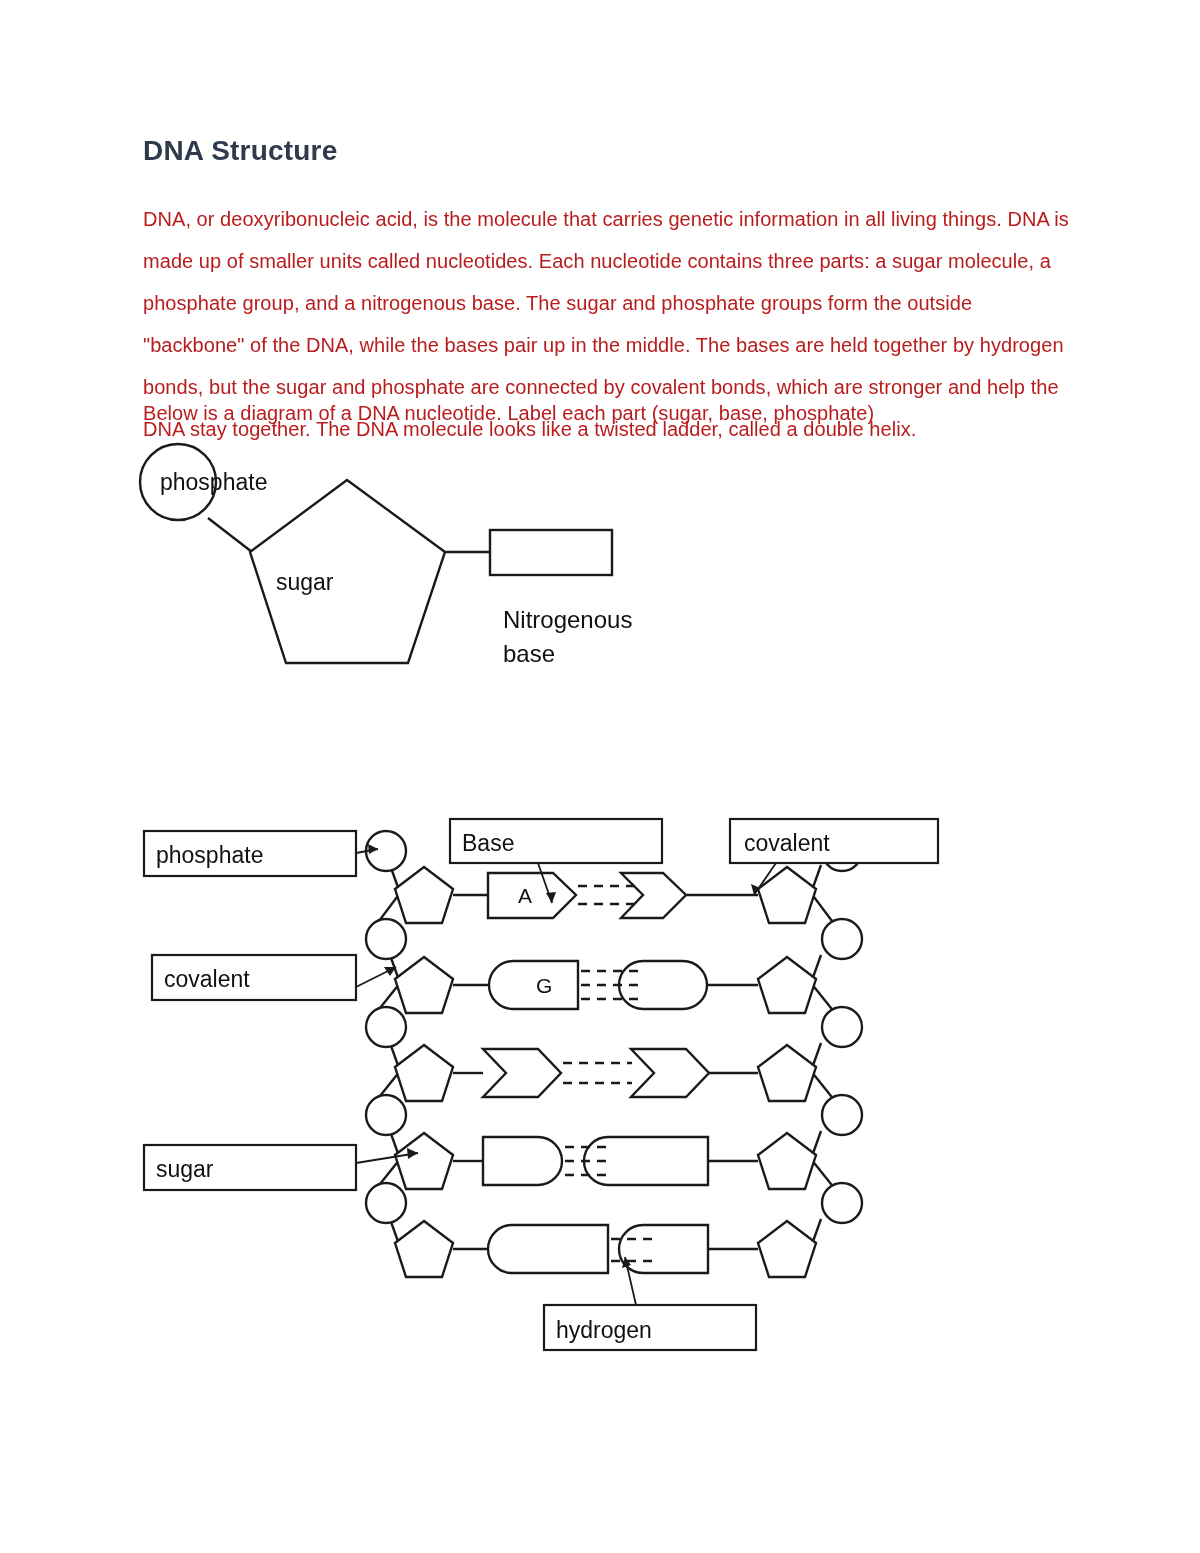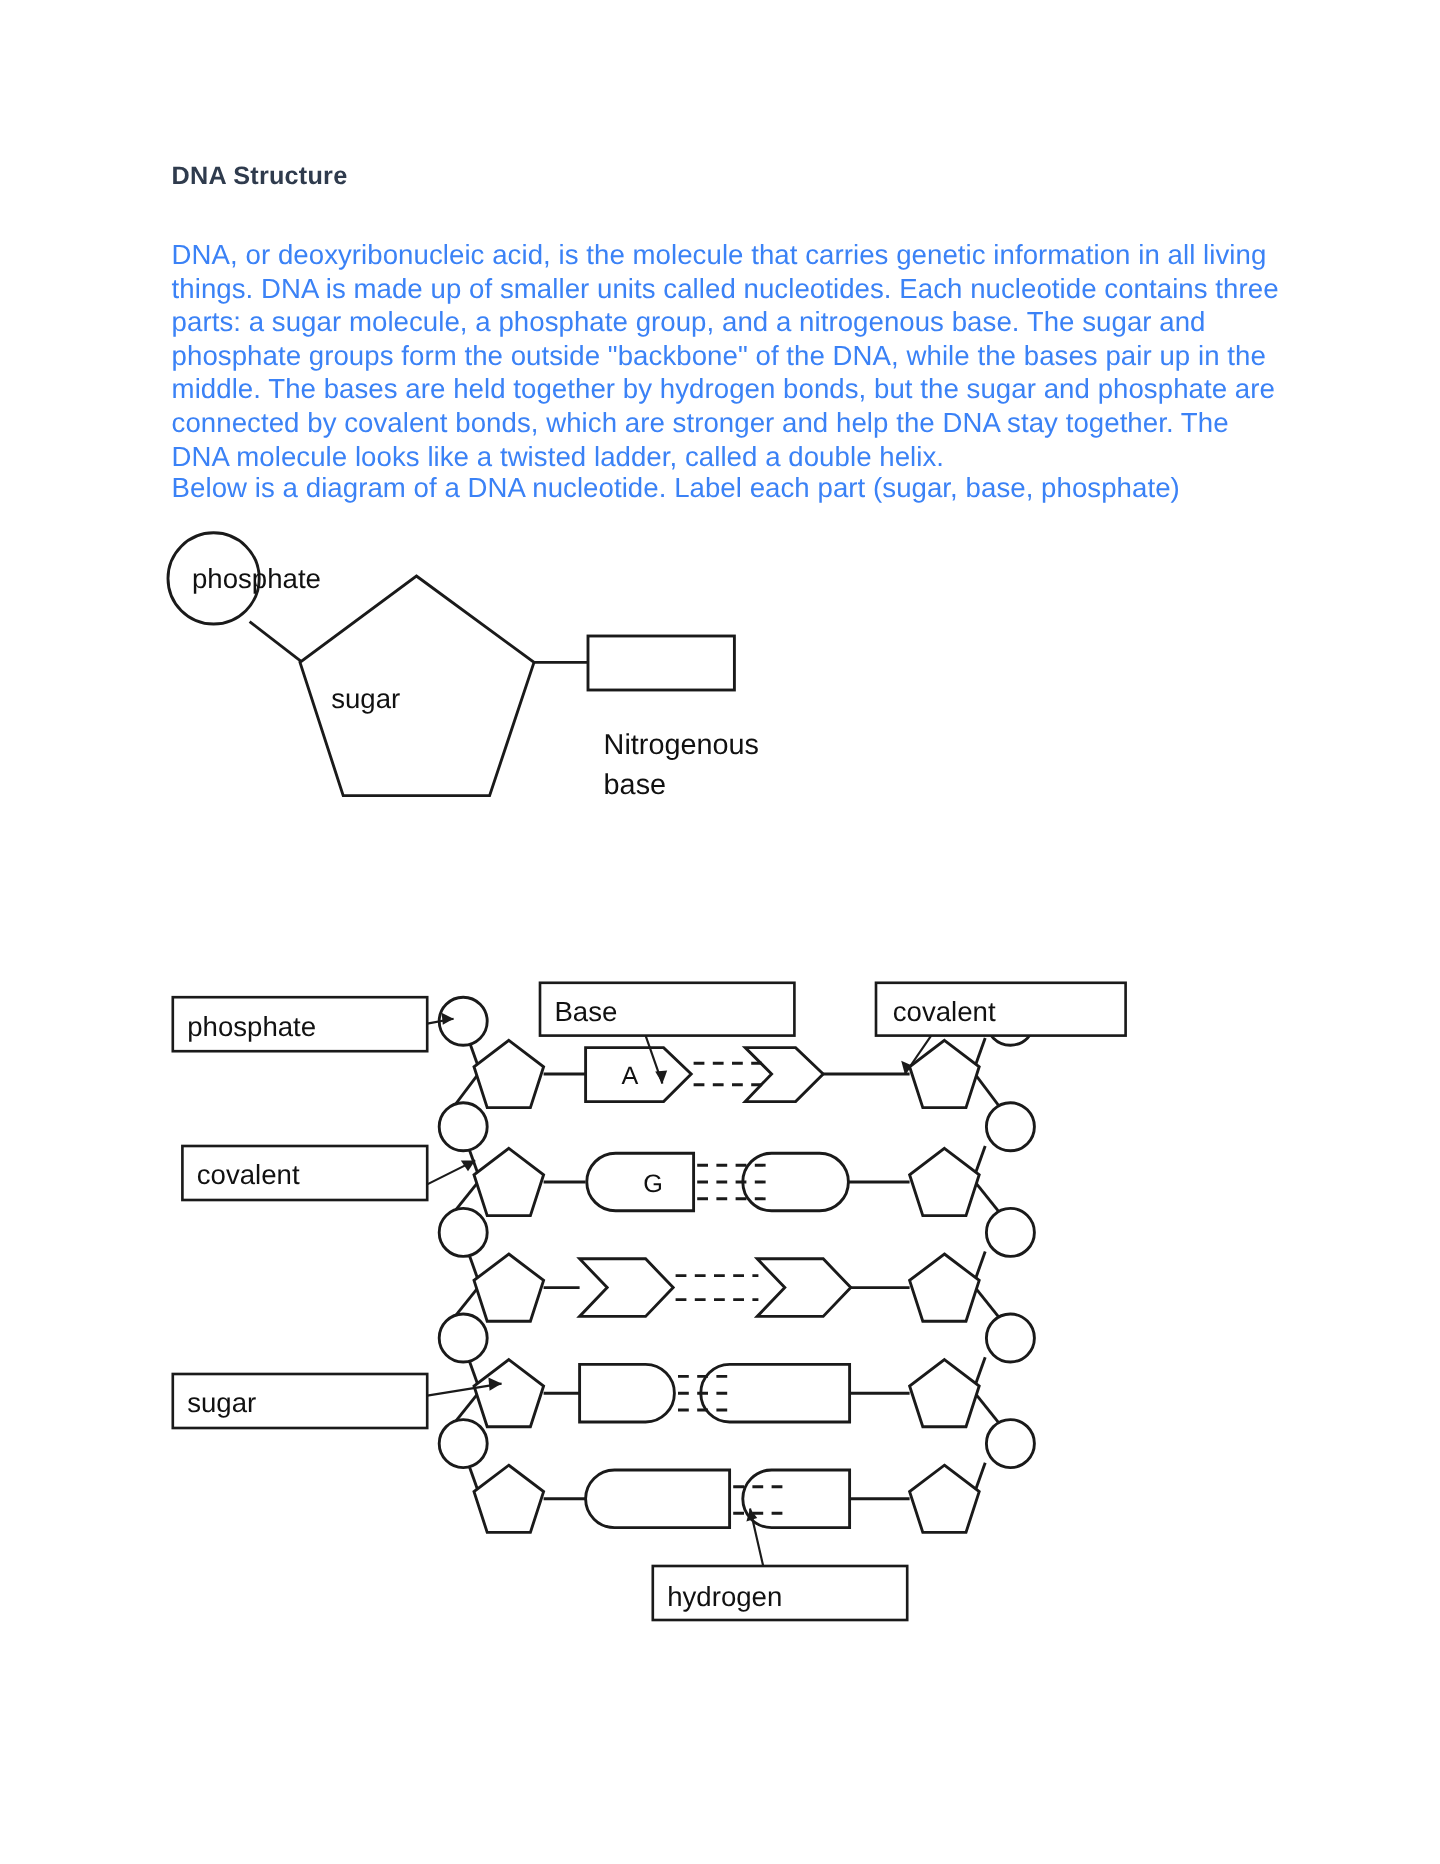--- a/index.html
+++ b/index.html
@@ -15,30 +15,30 @@
     position: relative;
     width: 1200px;
     height: 1553px;
     background: #ffffff;
     overflow: hidden;
   }
   .doc-title {
     position: absolute;
     left: 143px;
     top: 135px;
-    font-size: 21px;
+    font-size: 28px;
     font-weight: bold;
     color: #2f3b4d;
     letter-spacing: 0.2px;
   }
   .para {
     position: absolute;
-    color: #3b82f6;
-    font-size: 23px;
-    line-height: 28px;
+    color: #b91c1c;
+    font-size: 20px;
+    line-height: 42px;
     letter-spacing: 0.05px;
   }
   #para-intro {
     left: 143px;
     top: 198px;
     width: 930px;
   }
   #para-prompt-1 {
     left: 143px;
     top: 392px;

